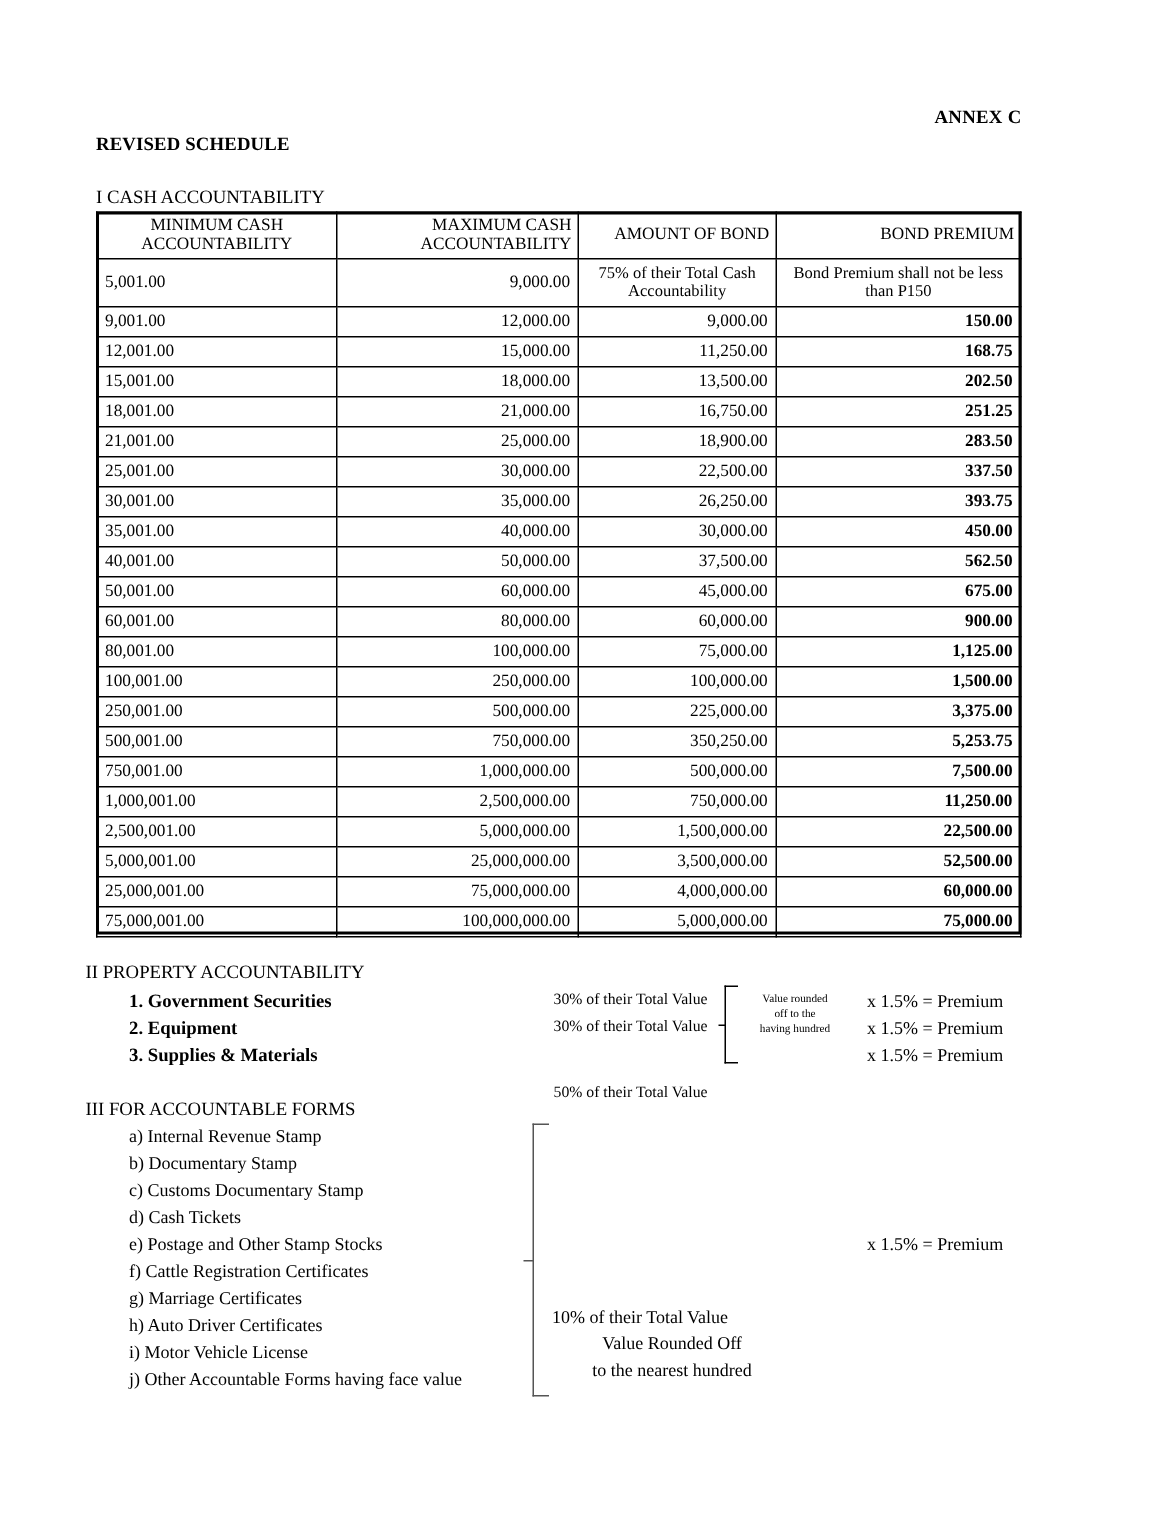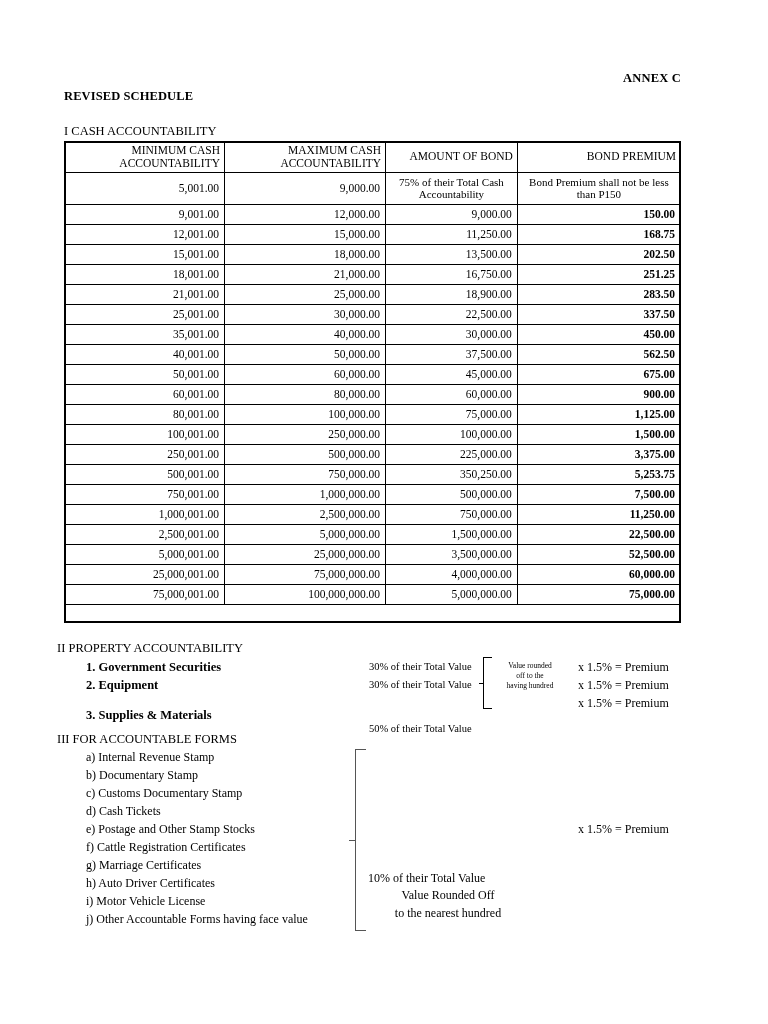--- a/index.html
+++ b/index.html
@@ -57,21 +57,21 @@
     vertical-align: middle;
     font-weight: normal;
   }
   table.cash thead th {
     text-align: center;
     height: 29px;
     line-height: 1.12;
     font-size: 11.5px;
     padding: 2px 4px;
   }
-  table.cash .c-min   { width: 153px; text-align: right; }
+  table.cash .c-min   { width: 153px; }
   table.cash .c-max   { width: 154px; text-align: right; }
   table.cash .c-bond  { width: 126px; text-align: right; }
   table.cash .c-prem  { width: 156px; text-align: right; font-weight: bold; }
 
   table.cash tr.first-row td { height: 32px; }
   table.cash tr.first-row .c-bond,
   table.cash tr.first-row .c-prem {
     text-align: center;
     font-weight: normal;
     line-height: 1.12;
@@ -98,21 +98,21 @@
     font-size: 12.5px;
   }
   .sec2-item {
     position: absolute;
     left: 86px;
     font-size: 12.5px;
     font-weight: bold;
   }
   .sec2-item.i0 { top: 660px; }
   .sec2-item.i1 { top: 678px; }
-  .sec2-item.i2 { top: 696px; margin-top: 12px; }
+  .sec2-item.i2 { top: 696px; }
 
   .sec2-pct {
     position: absolute;
     left: 369px;
     width: 112px;
     text-align: left;
     font-size: 10.5px;
   }
   .sec2-pct.i0 { top: 661px; }
   .sec2-pct.i1 { top: 679px; }
@@ -276,20 +276,26 @@
           <td class="c-bond">18,900.00</td>
           <td class="c-prem">283.50</td>
         </tr>
         <tr>
           <td class="c-min">25,001.00</td>
           <td class="c-max">30,000.00</td>
           <td class="c-bond">22,500.00</td>
           <td class="c-prem">337.50</td>
         </tr>
         <tr>
+          <td class="c-min">30,001.00</td>
+          <td class="c-max">35,000.00</td>
+          <td class="c-bond">26,250.00</td>
+          <td class="c-prem">393.75</td>
+        </tr>
+        <tr>
           <td class="c-min">35,001.00</td>
           <td class="c-max">40,000.00</td>
           <td class="c-bond">30,000.00</td>
           <td class="c-prem">450.00</td>
         </tr>
         <tr>
           <td class="c-min">40,001.00</td>
           <td class="c-max">50,000.00</td>
           <td class="c-bond">37,500.00</td>
           <td class="c-prem">562.50</td>

